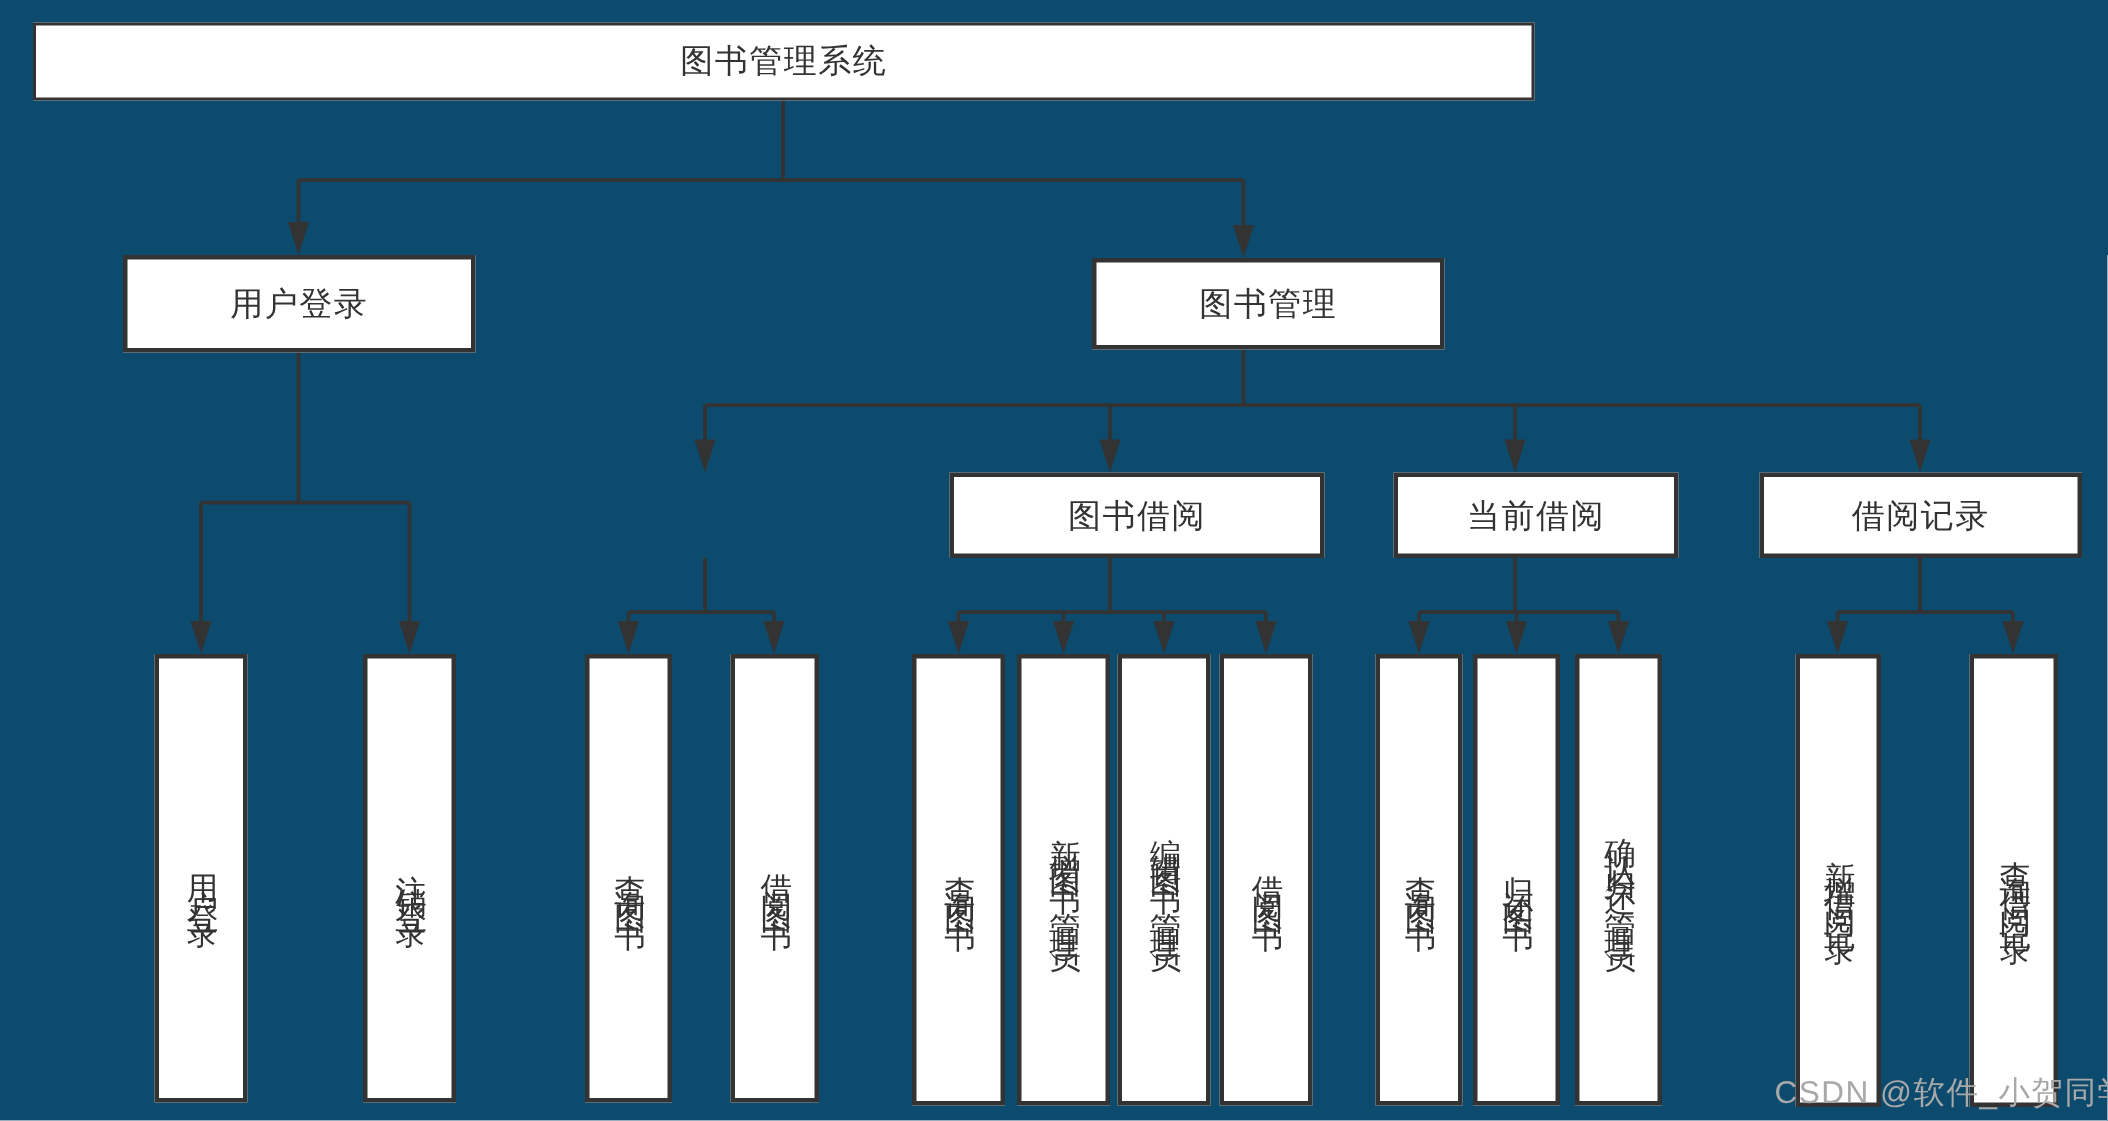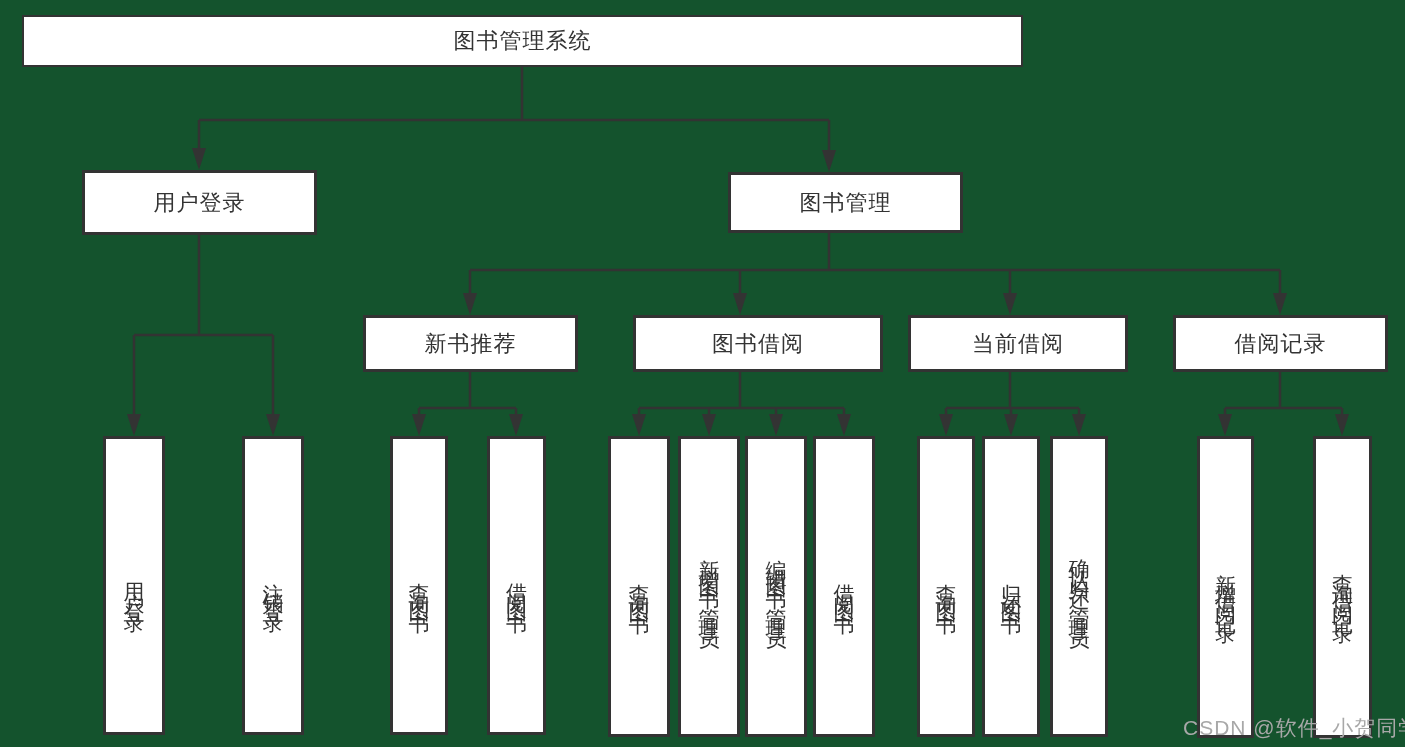--- a/index.html
+++ b/index.html
@@ -1,19 +1,19 @@
 <!DOCTYPE html>
 <html><head>
 <meta charset="utf-8">
 <style>
   html,body{margin:0;padding:0;background:#ffffff;}
   .canvas{
     position:relative;
     width:1405px;height:747px;
-    background:#14532d;
+    background:#0c4a6e;
     font-family:"Liberation Sans","DejaVu Sans",sans-serif;
     color:#333333;
     overflow:hidden;
   }
   .connectors{position:absolute;left:0;top:0;width:1405px;height:747px;}
   .node{
     position:absolute;
     box-sizing:border-box;
     border:3px solid #333333;
     background:#ffffff;
@@ -83,23 +83,22 @@
       <polygon points="1225,436 1218,414 1232,414"></polygon>
       <polygon points="1342,436 1335,414 1349,414"></polygon>
     </g>
   </svg>
 
   <div class="node root" style="left:22px;top:15px;width:1001px;height:52px;">图书管理系统</div>
 
   <div class="node" style="left:82px;top:170px;width:235px;height:65px;">用户登录</div>
   <div class="node" style="left:712px;top:172px;width:235px;height:61px;margin-left:16px;">图书管理</div>
 
-  <div class="node" style="left:363px;top:315px;width:215px;height:57px;">新书推荐</div>
   <div class="node" style="left:633px;top:315px;width:250px;height:57px;">图书借阅</div>
-  <div class="node" style="left:908px;top:315px;width:220px;height:57px;">当前借阅</div>
+  <div class="node" style="left:929px;top:315px;width:190px;height:57px;">当前借阅</div>
   <div class="node" style="left:1173px;top:315px;width:215px;height:57px;">借阅记录</div>
 
   <div class="node leaf" style="left:103px;top:436px;width:62px;height:299px;">
     <span class="vtext">用户登录</span>
   </div>
   <div class="node leaf" style="left:242px;top:436px;width:62px;height:299px;">
     <span class="vtext">注销登录</span>
   </div>
 
   <div class="node leaf" style="left:390px;top:436px;width:58px;height:299px;">

